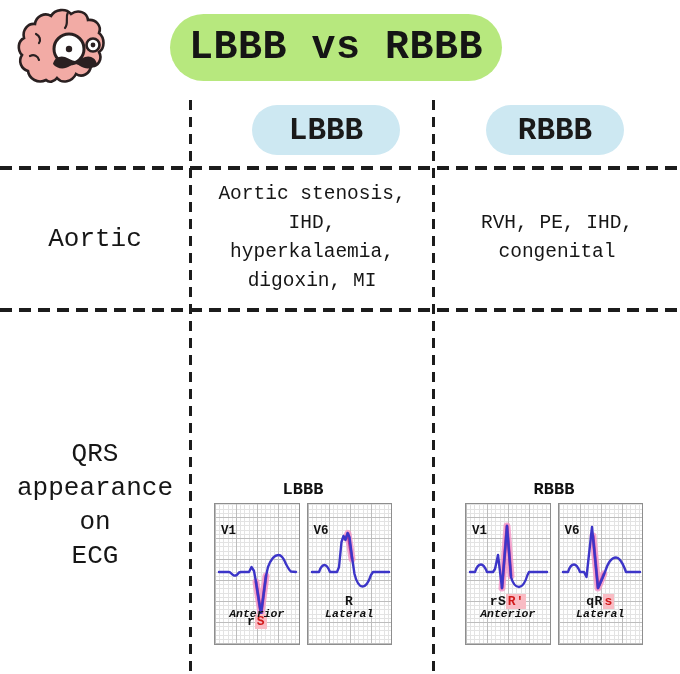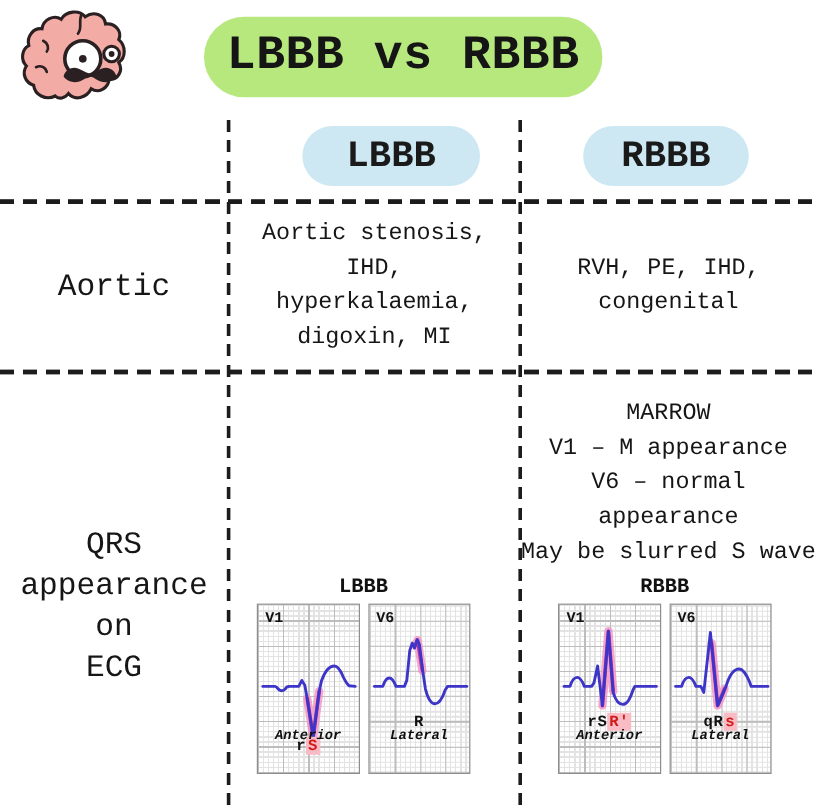--- a/index.html
+++ b/index.html
@@ -69,21 +69,21 @@
     position:relative; width:85px; height:140px;
     background-color:#ffffff;
     background-image:
       repeating-linear-gradient(0deg,  #bdbdbd 0 1px, transparent 1px 21px),
       repeating-linear-gradient(90deg, #bdbdbd 0 1px, transparent 1px 21px),
       repeating-linear-gradient(0deg,  #e3e3e3 0 1px, transparent 1px 4.2px),
       repeating-linear-gradient(90deg, #e3e3e3 0 1px, transparent 1px 4.2px);
     border:1px solid #8e8e8e;
   }
   .ecg-panel svg { position:absolute; left:0; top:0; }
-  .lead-label { position:absolute; left:6px; top:4px; font-size:12.5px; font-weight:bold; color:#111; }
+  .lead-label { position:absolute; left:6px; top:20px; font-size:12.5px; font-weight:bold; color:#111; }
   .wave-label {
     position:absolute; width:100%; text-align:center;
     font-size:13px; font-weight:bold; color:#111; letter-spacing:0.5px;
   }
   .wave-label .red { color:#d11a1a; background:#f9bcc4; padding:0 1.5px; }
   .wave-label .red:empty { display:none; }
   .wl-low { top:110px; }
   .wl-mid { top:90px; }
   .region-label {
     position:absolute; bottom:24px; width:100%; text-align:center;
@@ -128,24 +128,20 @@
   <div class="cell row-label causes-label">Aortic</div>
   <div class="cell body-text causes-lbbb">Aortic stenosis, IHD,
 hyperkalaemia,
 digoxin, MI</div>
   <div class="cell body-text causes-rbbb">RVH, PE, IHD,
 congenital</div>
 
   <div class="cell row-label qrs-label">QRS
 appearance on
 ECG</div>
-  <div class="cell body-text qrs-rbbb">MARROW
-V1 – M appearance
-V6 – normal appearance
-May be slurred S wave</div>
 
   <div class="ecg-fig lbbb">
     <div class="ecg-title">LBBB</div>
     <div class="ecg-panels">
 
       <div class="ecg-panel">
         <svg width="85" height="140" viewBox="0 0 85 140">
           <path class="wave-glow" d="M41,78 L46,110 L51,72"></path>
           <path class="wave-core" d="M41,78 L46,110 L51,72"></path>
           <path class="wave-blue" d="M4,68 L14,68 C16,68 16.5,71 19,71.5 C21,72 23,70 24,68.5 L26,68 L34,68

